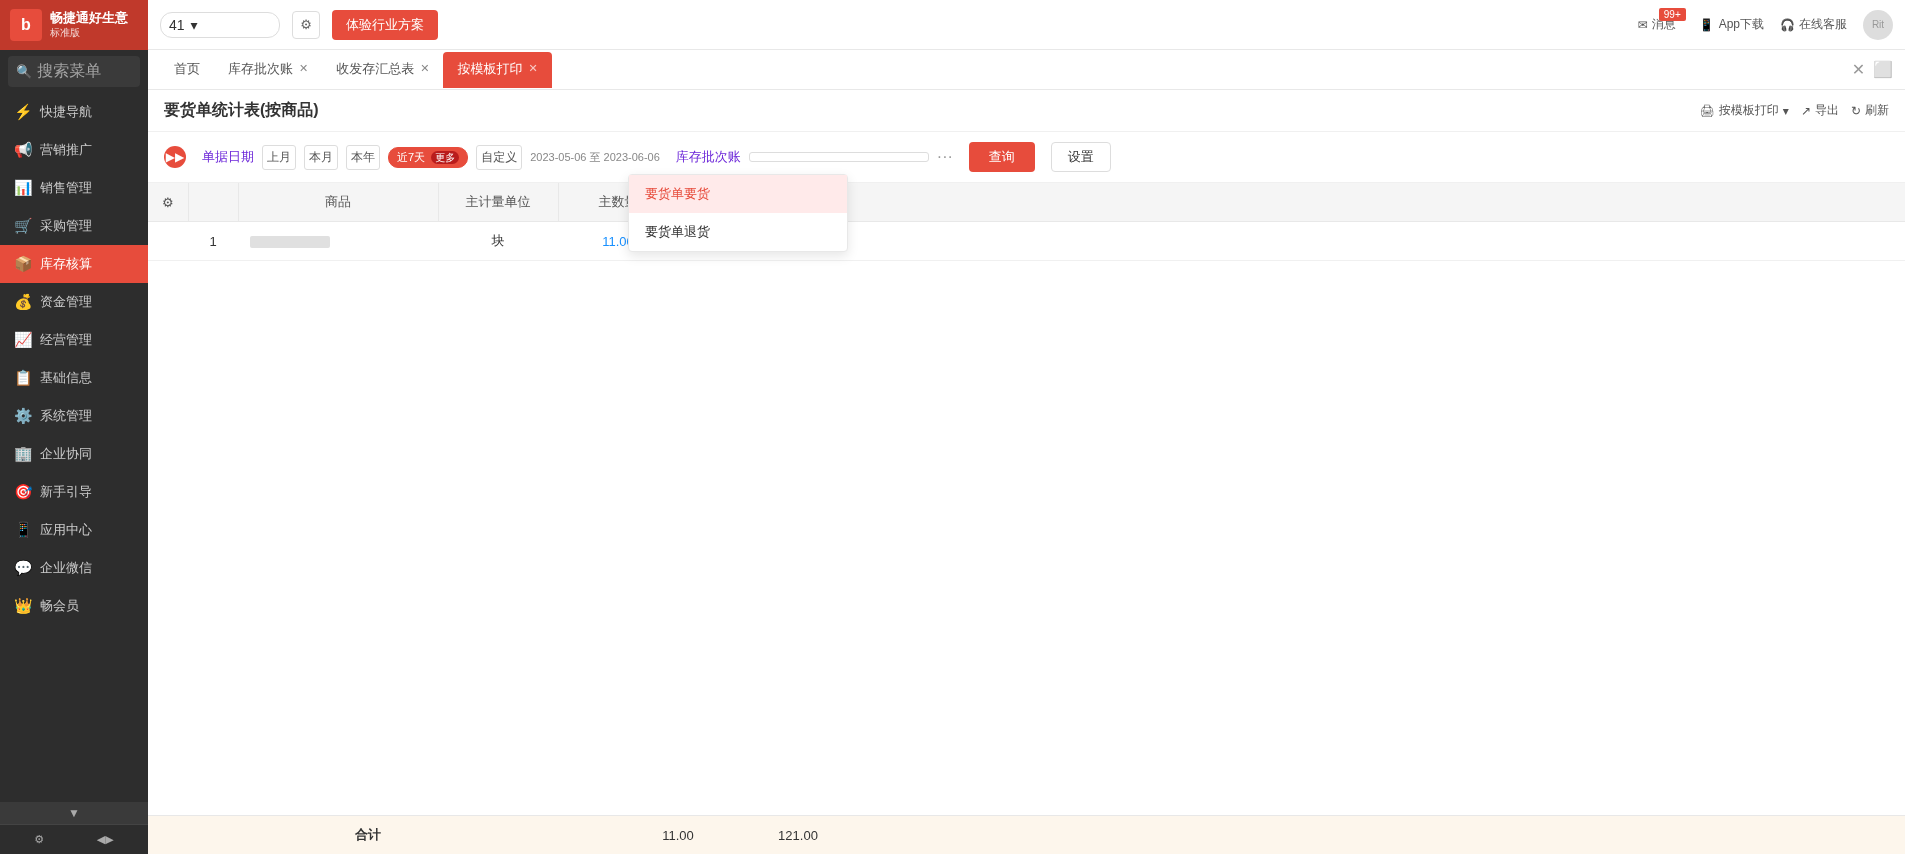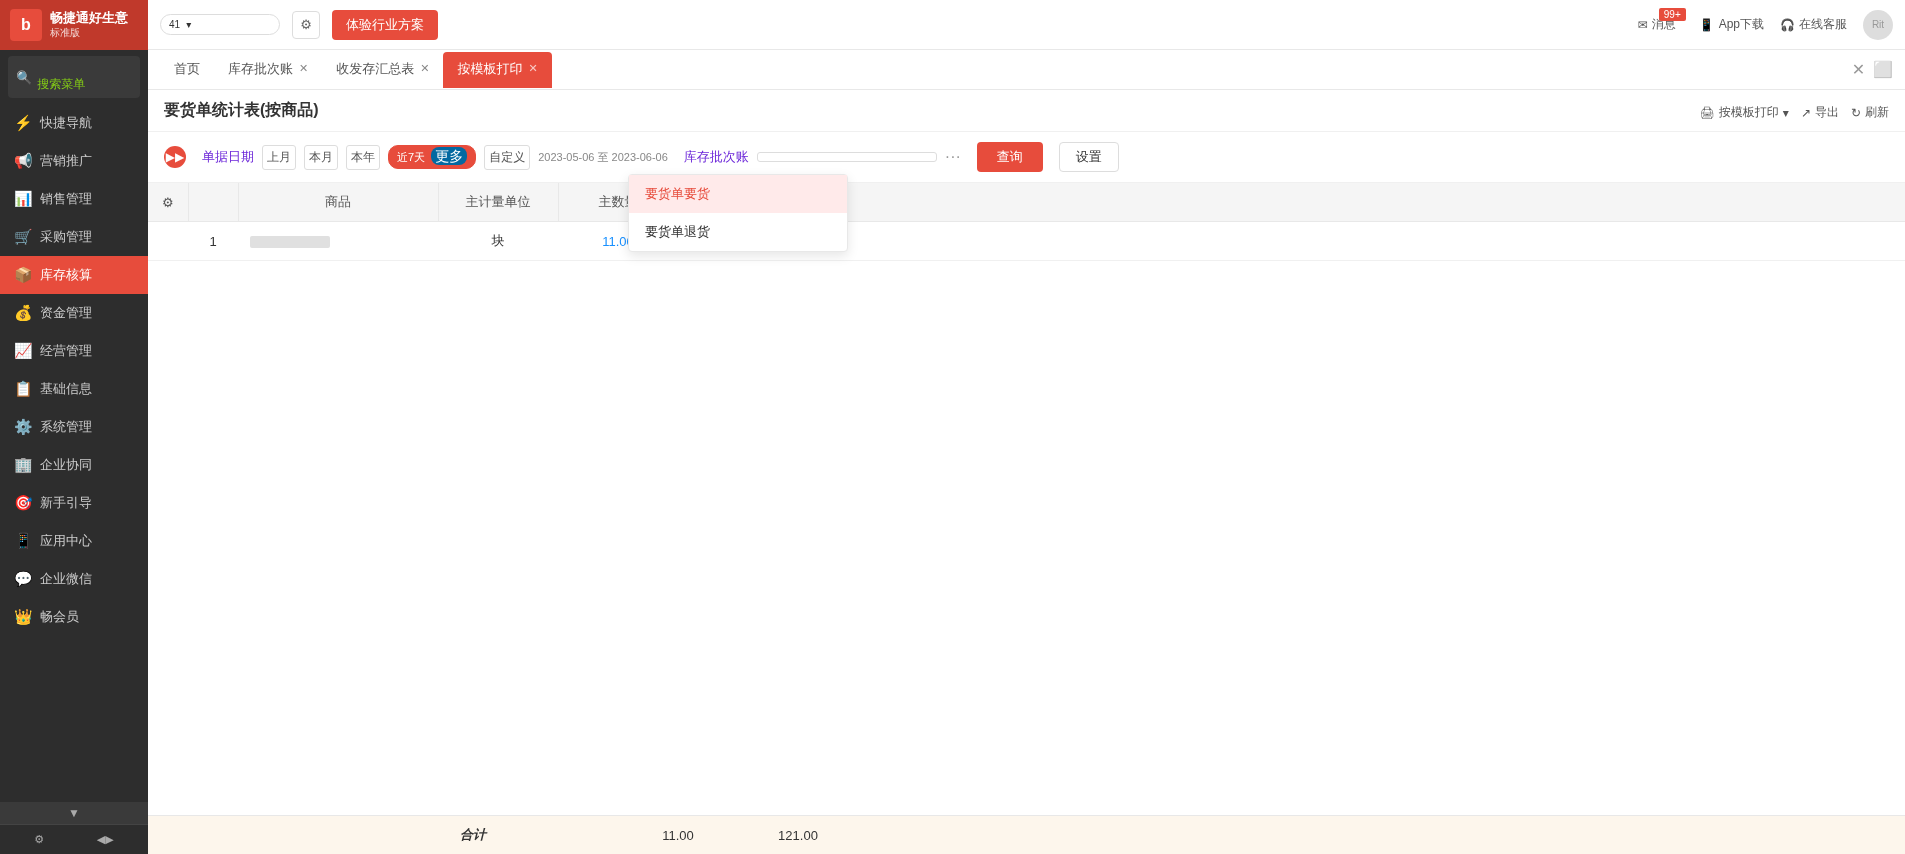--- a/index.html
+++ b/index.html
@@ -40,21 +40,21 @@
     .sidebar-search {
       background: #3a3a3a;
       margin: 6px 8px;
       border-radius: 4px;
       padding: 5px 8px;
       display: flex;
       align-items: center;
       gap: 5px;
       cursor: pointer;
     }
-    .sidebar-search-text { color: #84cc16; font-size: 12px; margin-top: 15px; }
+    .sidebar-search-text { color: #a3a3a3; font-size: 16px; }
 
     .sidebar-nav { flex: 1; overflow-y: auto; }
     .sidebar-nav::-webkit-scrollbar { width: 3px; }
     .sidebar-nav::-webkit-scrollbar-thumb { background: #555; }
 
     .nav-item {
       display: flex;
       align-items: center;
       gap: 8px;
       padding: 10px 14px;
@@ -110,21 +110,21 @@
       gap: 12px;
     }
     .header-store-select {
       display: flex;
       align-items: center;
       gap: 6px;
       border: 1px solid #ddd;
       border-radius: 12px;
       padding: 4px 8px;
       cursor: pointer;
-      font-size: 10px;
+      font-size: 14px;
       color: #333;
       min-width: 120px;
     }
     .header-settings-btn {
       width: 28px;
       height: 28px;
       border: 1px solid #ddd;
       border-radius: 4px;
       display: flex;
       align-items: center;
@@ -233,21 +233,21 @@
       margin: 0;
       padding: 0;
       height: 100%;
       display: flex;
       flex-direction: column;
     }
 
     
     .page-title-bar {
       display: flex;
-      align-items: flex-end;
+      align-items: center;
       justify-content: space-between;
       padding: 10px 16px;
       border-bottom: 1px solid #f0f0f0;
     }
     .page-title {
       font-size: 16px;
       font-weight: bold;
       color: #333;
     }
     .page-title-actions {
@@ -450,23 +450,22 @@
       padding: 10px 0;
     }
     .footer-cell {
       padding: 0 12px;
       font-size: 13px;
       color: #333;
       text-align: center;
     }
     .footer-label-cell {
       width: 260px;
-      text-align: right;
+      text-align: center;
       font-weight: bold;
-      font-style: italic;
     }
     .footer-unit-cell { width: 120px; }
     .footer-qty-cell { width: 120px; }
     .footer-amount-cell { width: 120px; }
 
     
     .expand-arrow { color: white; }
   </style>
 </head>
 <body>
@@ -642,21 +641,21 @@
           <span class="expand-arrow">▶▶</span>
         </div>
 
         <div class="filter-group">
           <span class="filter-label">单据日期</span>
           <button class="date-btn">上月</button>
           <button class="date-btn">本月</button>
           <button class="date-btn">本年</button>
           <button class="date-btn date-btn-hot">
             <span>近7天</span>
-            <span style="background:#0369a1;color:white;border-radius:8px;padding:1px 4px;font-size:14px;margin-left:3px;margin-top:21px;">更多</span>
+            <span style="background:#b91c1c;color:white;border-radius:8px;padding:1px 4px;font-size:10px;margin-left:3px;margin-top:21px;">更多</span>
           </button>
           <button class="date-btn">自定义</button>
           <span class="date-range-text">2023-05-06 至 2023-06-06</span>
         </div>
 
 
         <div class="filter-warehouse-group">
           <span class="filter-label">库存批次账</span>
           <div class="filter-warehouse-input" style="display:flex;align-items:center;justify-content:space-between;border:1px solid #ddd;border-radius:3px;padding:4px 8px;width:180px;cursor:pointer;">
             <span></span>

